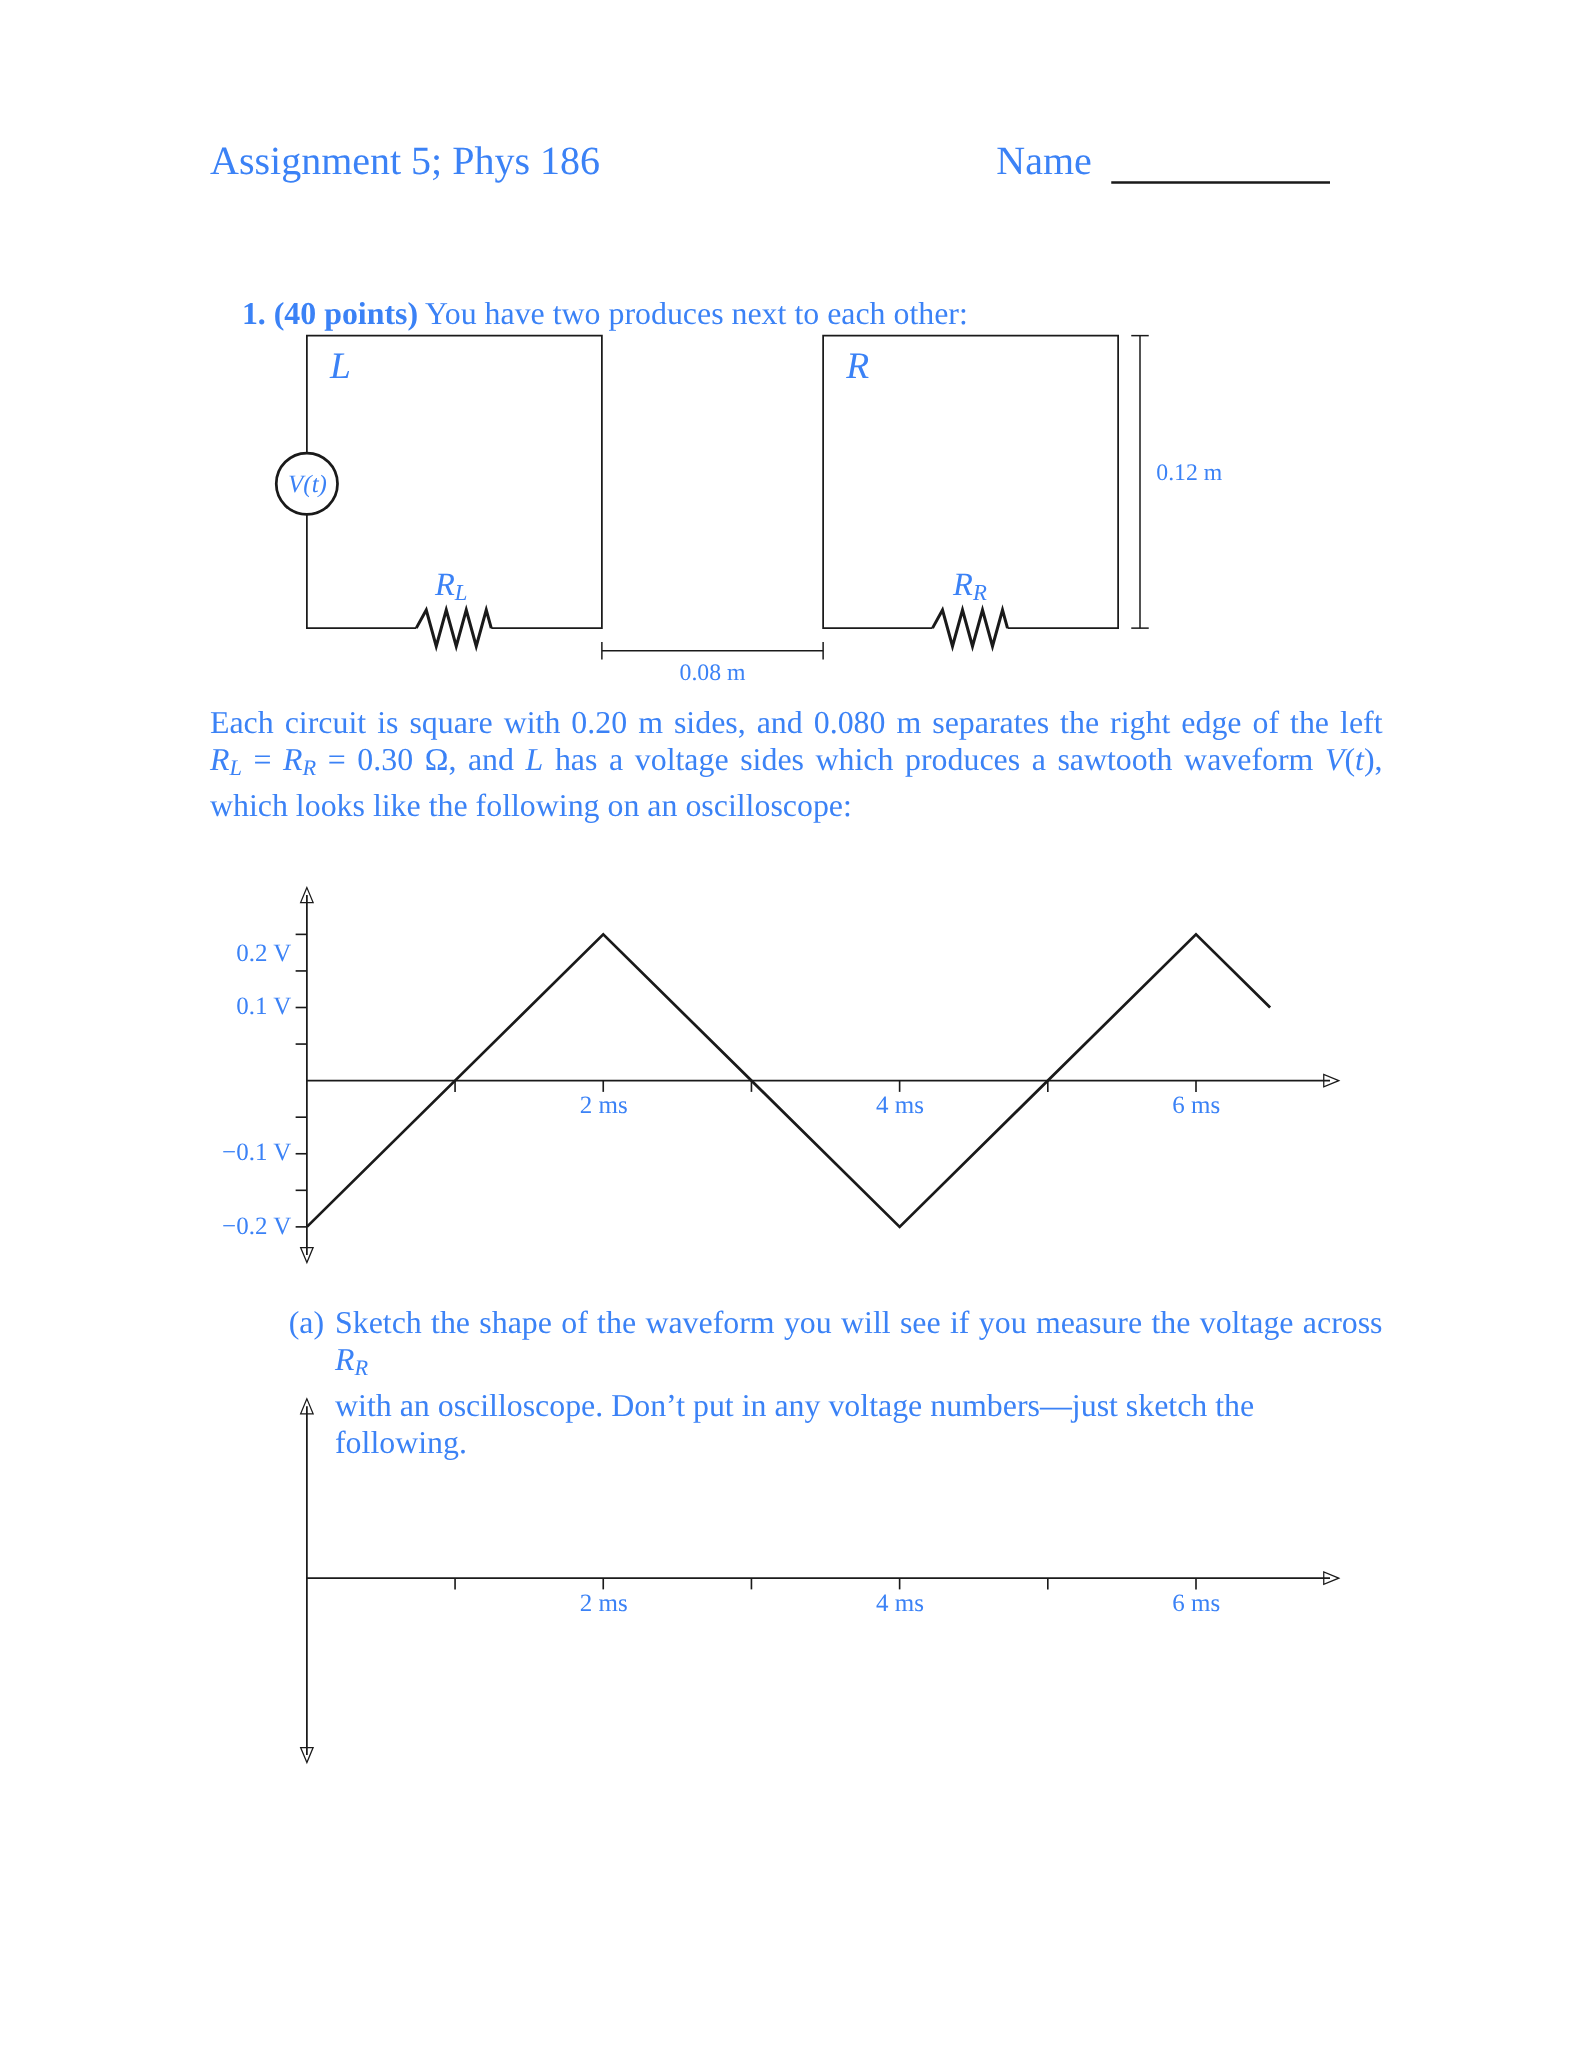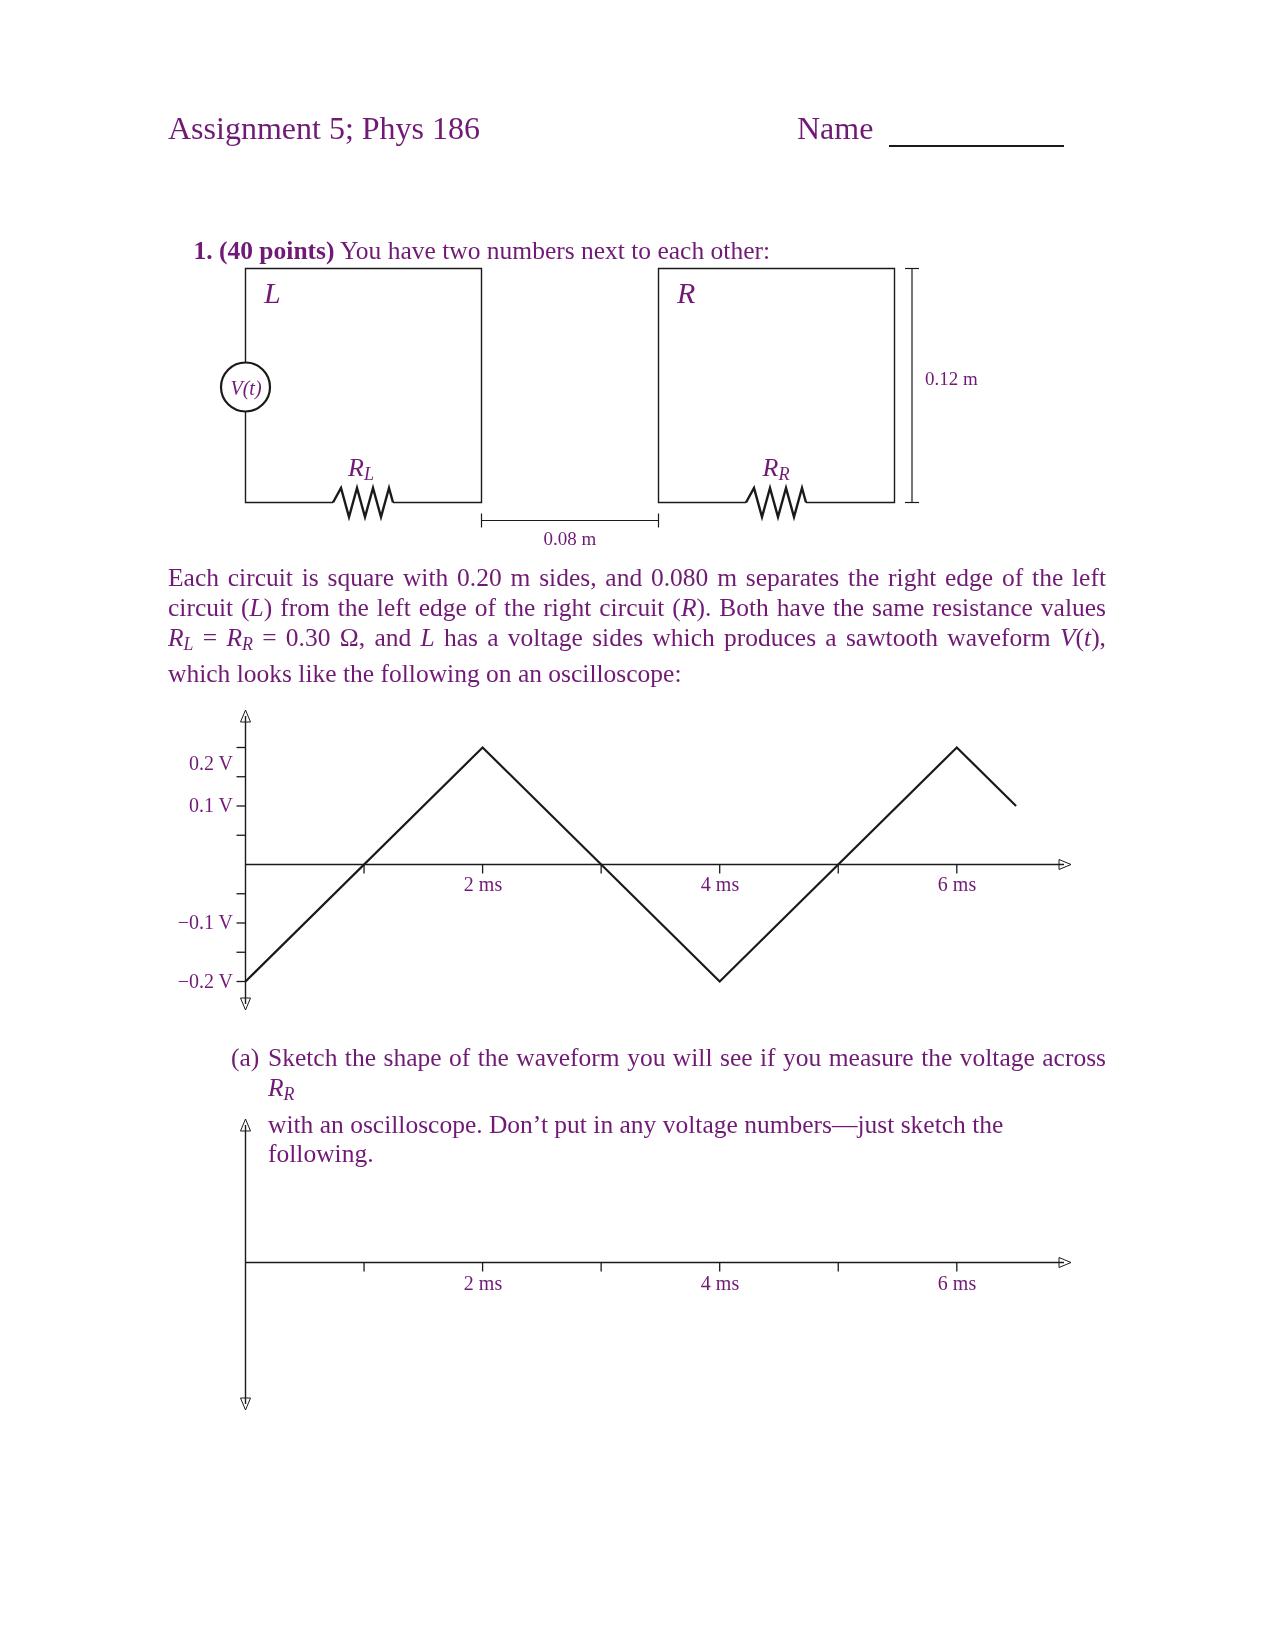--- a/index.html
+++ b/index.html
@@ -1,17 +1,17 @@
 <!DOCTYPE html>
 <html><head>
 <meta charset="utf-8">
 <style>
   html,body{margin:0;padding:0;background:#ffffff;}
   .page{position:relative;width:1275px;height:1650px;background:#ffffff;
-        font-family:"Liberation Serif","DejaVu Serif",serif;color:#701a75;overflow:hidden;}
+        font-family:"Liberation Serif","DejaVu Serif",serif;color:#3b82f6;overflow:hidden;}
   .art{position:absolute;left:0;top:0;}
   .art line, .art path, .art polyline{stroke:#1a1a1a;fill:none;}
   .t{position:absolute;white-space:pre;}
   .title{font-size:32px;}
   .body-txt{font-size:25.5px;line-height:29.5px;}
   .bold{font-weight:bold;}
   .mi{font-style:italic;}
   .msub{font-style:italic;font-size:0.70em;vertical-align:-0.22em;}
   .script{font-style:italic;font-size:30px;}
   .small-lab{font-size:19px;}
@@ -96,36 +96,35 @@
           <line x1="956.8" y1="1262.5" x2="956.8" y2="1271.5"></line>
         </g>
     </g>
   </svg>
 
   <span class="t title" style="left:168px;top:110px;">Assignment 5; Phys 186</span>
   <span class="t title" style="left:797px;top:110px;">Name</span>
   <div class="name-line"></div>
 
   <div class="t body-txt" style="left:168px;top:206px;">
-    <span class="bold">1.</span><span class="bold"> </span><span class="bold">(40 points)</span><span> </span><span>You have two numbers next to each other:</span>
+    <span class="bold">1.</span><span class="bold"> </span><span class="bold">(40 points)</span><span> </span><span>You have two produces next to each other:</span>
   </div>
 
   <span class="t script" style="left:264px;top:276px;">L</span>
   <span class="t script" style="left:677px;top:276px;">R</span>
   <span class="t mi center" style="left:246px;top:388px;font-size:20px;">V(t)</span>
 
   <span class="t cx" style="left:361px;top:453px;font-size:26px;"><span class="mi">R</span><span class="msub">L</span></span>
   <span class="t cx" style="left:776px;top:453px;font-size:26px;"><span class="mi">R</span><span class="msub">R</span></span>
 
   <span class="t small-lab" style="left:925px;top:368px;">0.12 m</span>
   <span class="t small-lab cx" style="left:570px;top:528px;">0.08 m</span>
 
   <div class="para">
     <div class="jline">Each circuit is square with 0.20 m sides, and 0.080 m separates the right edge of the left</div>
-    <div class="jline"><span>circuit (</span><span class="mi">L</span><span>) from the left edge of the right circuit (</span><span class="mi">R</span><span>).  Both have the same resistance values</span></div>
     <div class="jline"><span class="mi">R</span><span class="msub">L</span><span> = </span><span class="mi">R</span><span class="msub">R</span><span> = 0.30 Ω, and </span><span class="mi">L</span><span> has a voltage sides which produces a sawtooth waveform </span><span class="mi">V</span><span>(</span><span class="mi">t</span><span>),</span></div>
     <div>which looks like the following on an oscilloscope:</div>
   </div>
 
   <span class="ylab" style="top:736px;margin-top:16px;">0.2 V</span>
   <span class="ylab" style="top:794px;">0.1 V</span>
   <span class="ylab" style="top:911px;">−0.1 V</span>
   <span class="ylab" style="top:970px;">−0.2 V</span>
 
   <span class="tick" style="left:483px;top:873px;">2 ms</span>

